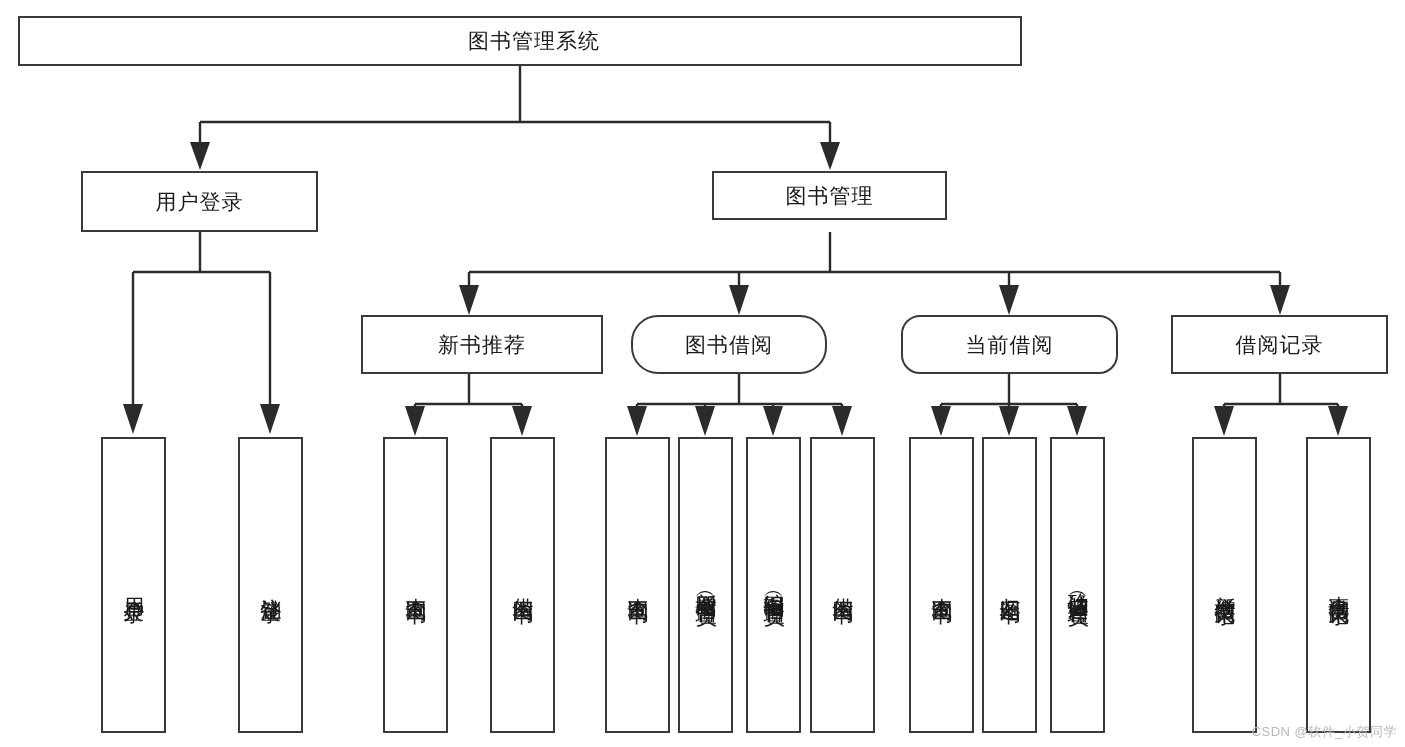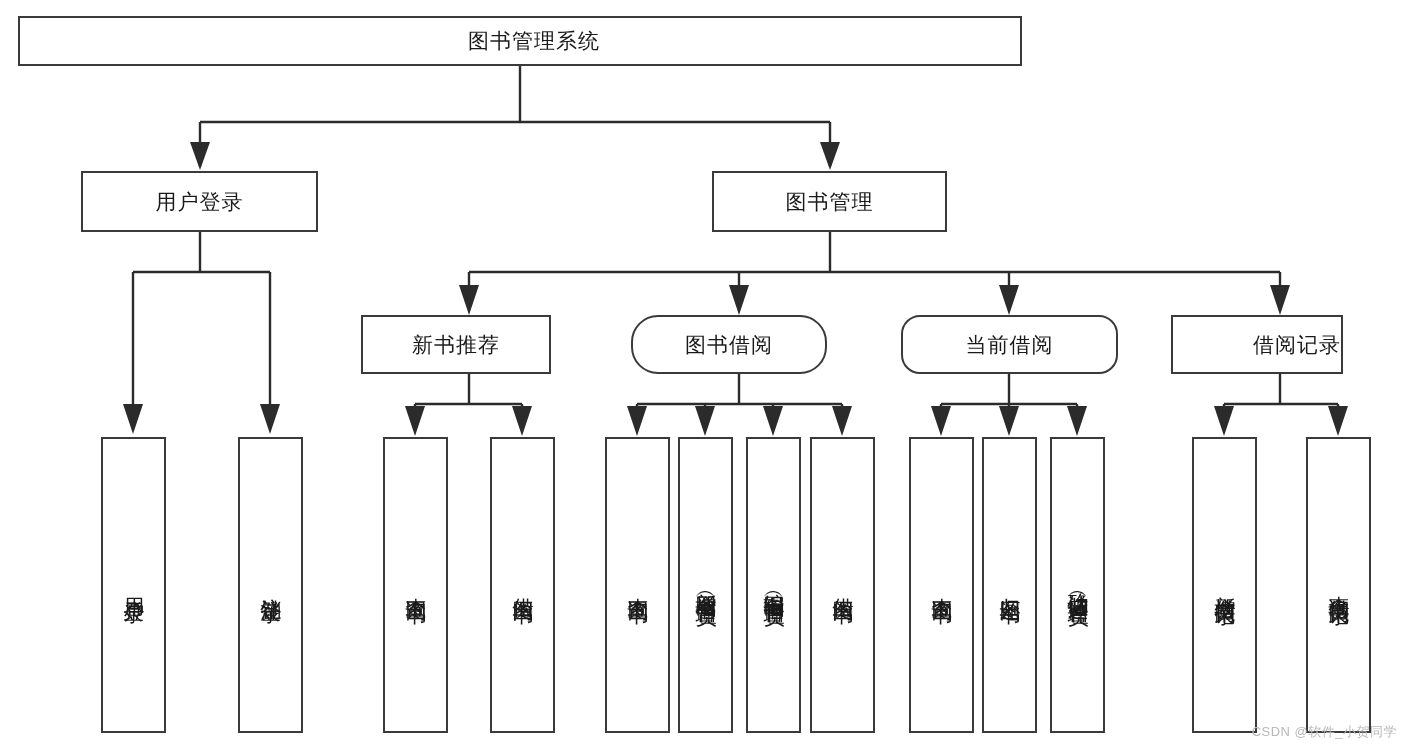--- a/index.html
+++ b/index.html
@@ -151,34 +151,34 @@
     <path class="arrow-head" d="M 1328 406 L 1348 406 L 1338 436 z"></path>
   </svg>
 
   <div class="hnode" style="left:18px; top:16px; width:1004px; height:50px;padding-left:28px;">
     <span>图书管理系统</span>
   </div>
 
   <div class="hnode" style="left:81px; top:171px; width:237px; height:61px;">
     <span>用户登录</span>
   </div>
-  <div class="hnode" style="left:712px; top:171px; width:235px; height:61px;">
+  <div class="hnode" style="left:712px; top:171px; width:235px; height:49px;">
     <span>图书管理</span>
   </div>
 
-  <div class="hnode" style="left:361px; top:315px; width:190px; height:59px;">
+  <div class="hnode" style="left:361px; top:315px; width:242px; height:59px;">
     <span>新书推荐</span>
   </div>
   <div class="hnode" style="left:631px; top:315px; width:196px; height:59px;border-radius:27px;">
     <span>图书借阅</span>
   </div>
   <div class="hnode" style="left:901px; top:315px; width:217px; height:59px;border-radius:19px;">
     <span>当前借阅</span>
   </div>
-  <div class="hnode" style="left:1171px; top:315px; width:172px; height:59px;justify-content:flex-end;">
+  <div class="hnode" style="left:1171px; top:315px; width:217px; height:59px;">
     <span>借阅记录</span>
   </div>
 
   <div class="vnode" style="left:101px; top:437px; width:65px; height:296px;">
     <span class="vnode-text">用户登录</span>
   </div>
   <div class="vnode" style="left:238px; top:437px; width:65px; height:296px;">
     <span class="vnode-text">注销登录</span>
   </div>
 

